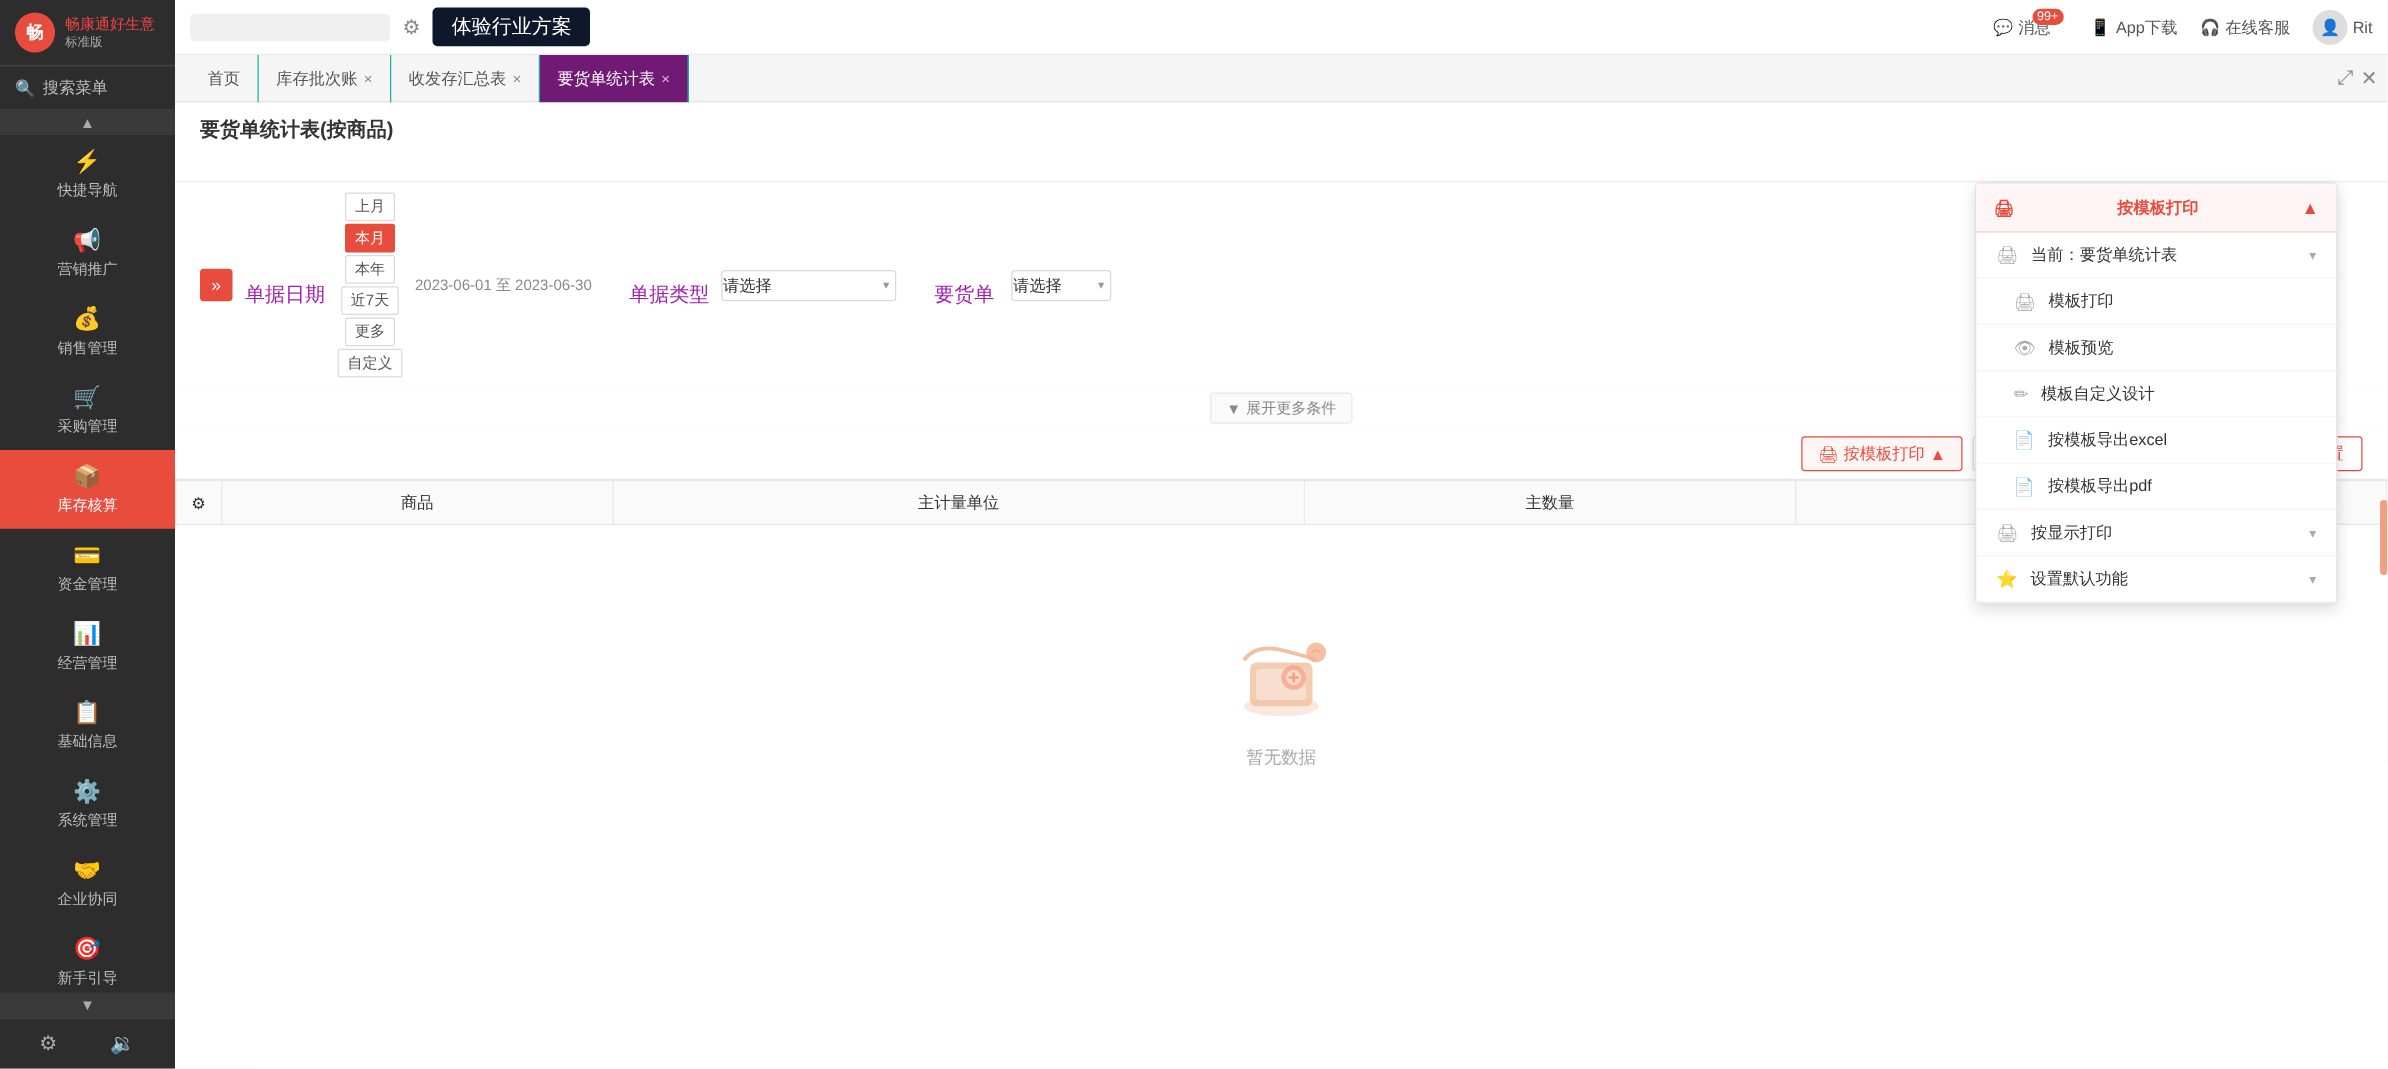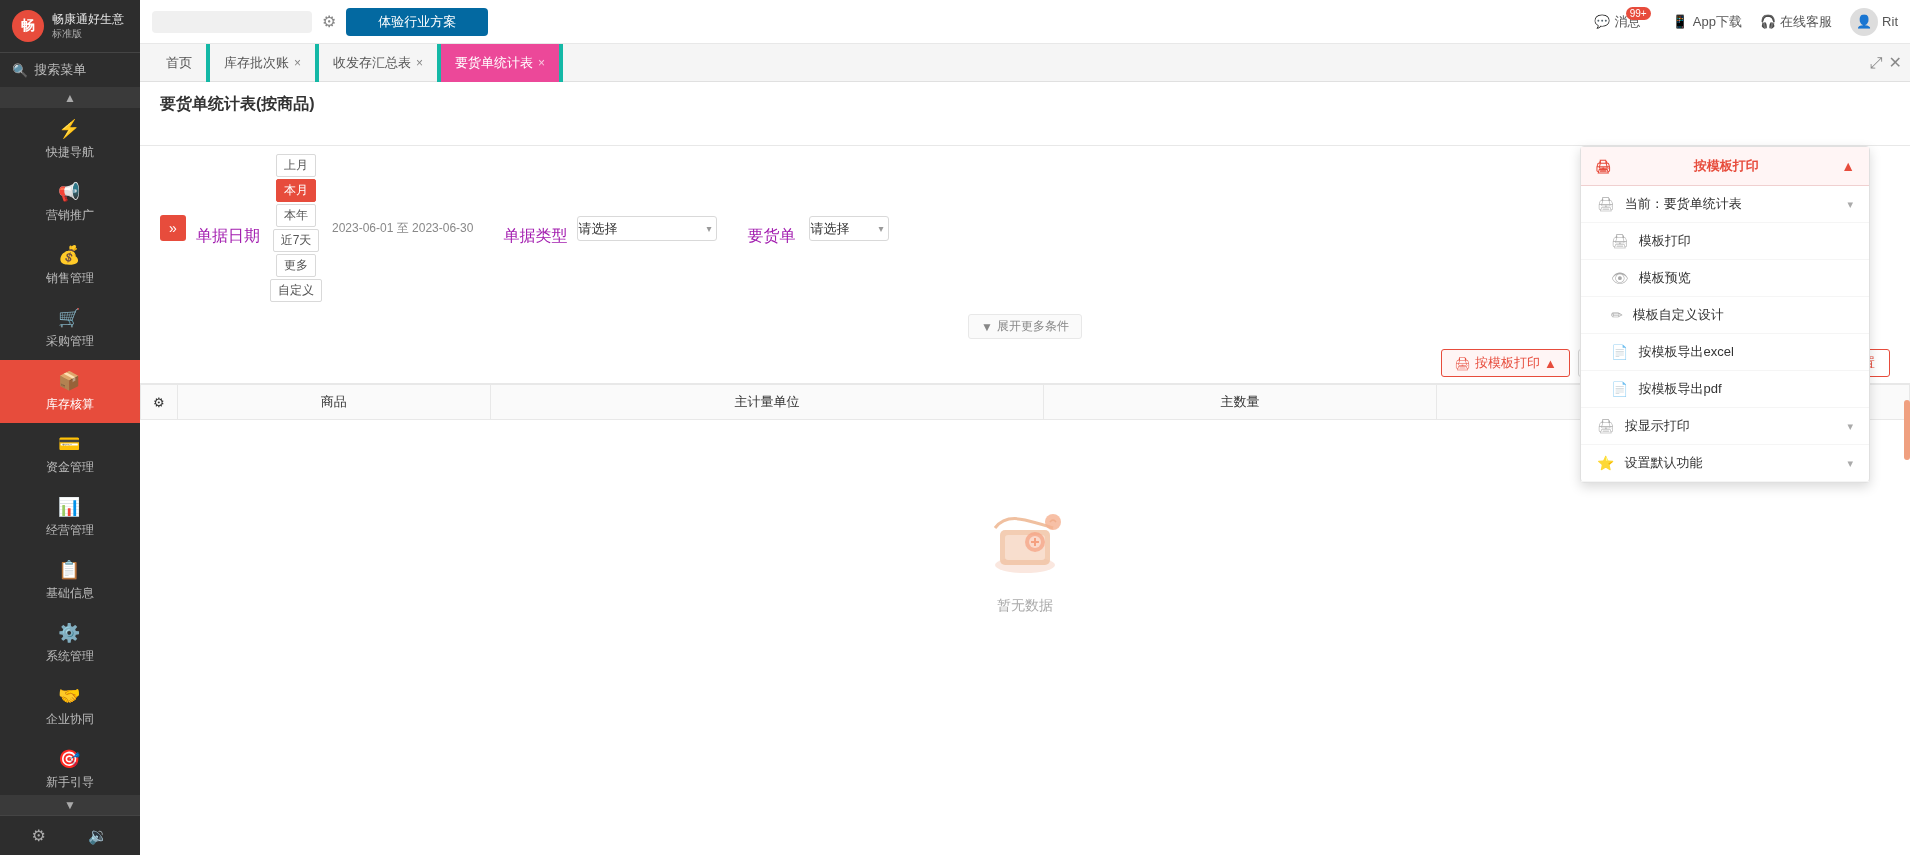--- a/index.html
+++ b/index.html
@@ -28,21 +28,21 @@
       background: #e74c3c;
       border-radius: 50%;
       display: flex;
       align-items: center;
       justify-content: center;
       color: white;
       font-size: 14px;
       font-weight: bold;
       flex-shrink: 0;
     }
-    .logo-text { font-size: 12px; color: #e5e5e5; line-height: 1.4; }
+    .logo-text { font-size: 12px; color: #ef4444; line-height: 1.4; }
     .logo-badge { font-size: 10px; color: #aaa; }
 
     .sidebar-search {
       display: flex;
       align-items: center;
       padding: 8px 12px;
       gap: 6px;
       border-bottom: 1px solid #3a3a3a;
       cursor: pointer;
       color: #bbb;
@@ -104,27 +104,27 @@
       background: #f0f0f0;
       border: none;
       border-radius: 4px;
       padding: 4px 10px;
       font-size: 12px;
       color: #666;
       width: 160px;
     }
     .topbar-gear { color: #888; cursor: pointer; font-size: 16px; }
     .topbar-btn-industry {
-      background: #0369a1;
+      background: #0f172a;
       color: white;
       border: none;
       border-radius: 4px;
-      padding: 5px 32px;
-      cursor: pointer;
-      font-size: 13px;
+      padding: 5px 15px;
+      cursor: pointer;
+      font-size: 16px;
     }
     .topbar-right {
       margin-left: auto;
       display: flex;
       align-items: center;
       gap: 18px;
       color: #555;
       font-size: 13px;
     }
     .topbar-right-item { display: flex; align-items: center; gap: 4px; cursor: pointer; position: relative; }
@@ -161,25 +161,25 @@
       height: 38px;
     }
     .tab-item {
       display: flex;
       align-items: center;
       gap: 5px;
       padding: 8px 14px;
       font-size: 13px;
       color: #555;
       cursor: pointer;
-      border-right: 4px solid #14b8a6;
+      border-right: 1px solid #14b8a6;
       height: 38px;
       white-space: nowrap;
     }
-    .tab-item.active { background: #ec4899; color: #fff; }
+    .tab-item.active { background: #701a75; color: #fff; }
     .tab-close {
       font-size: 12px;
       cursor: pointer;
       opacity: 0.7;
     }
     .tabs-right-icons {
       margin-left: auto;
       display: flex;
       align-items: center;
       gap: 6px;

